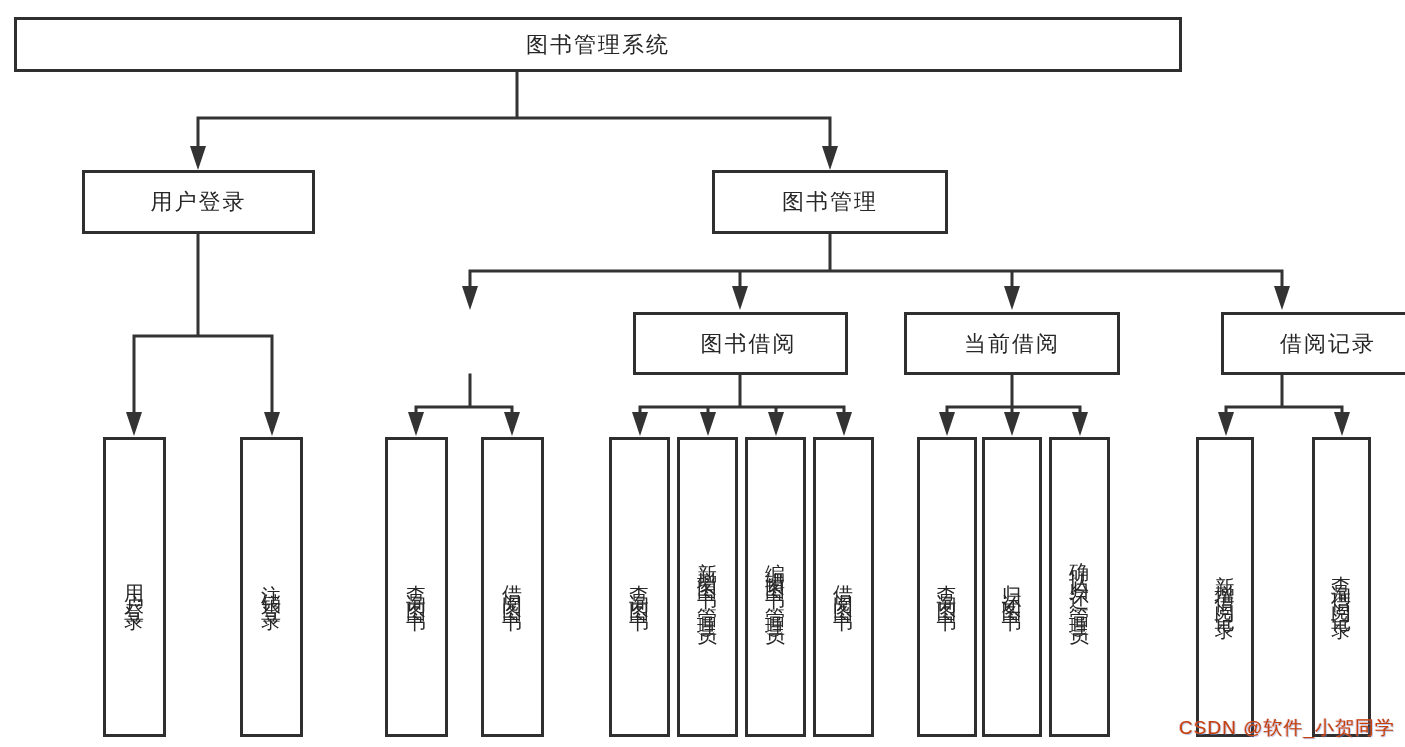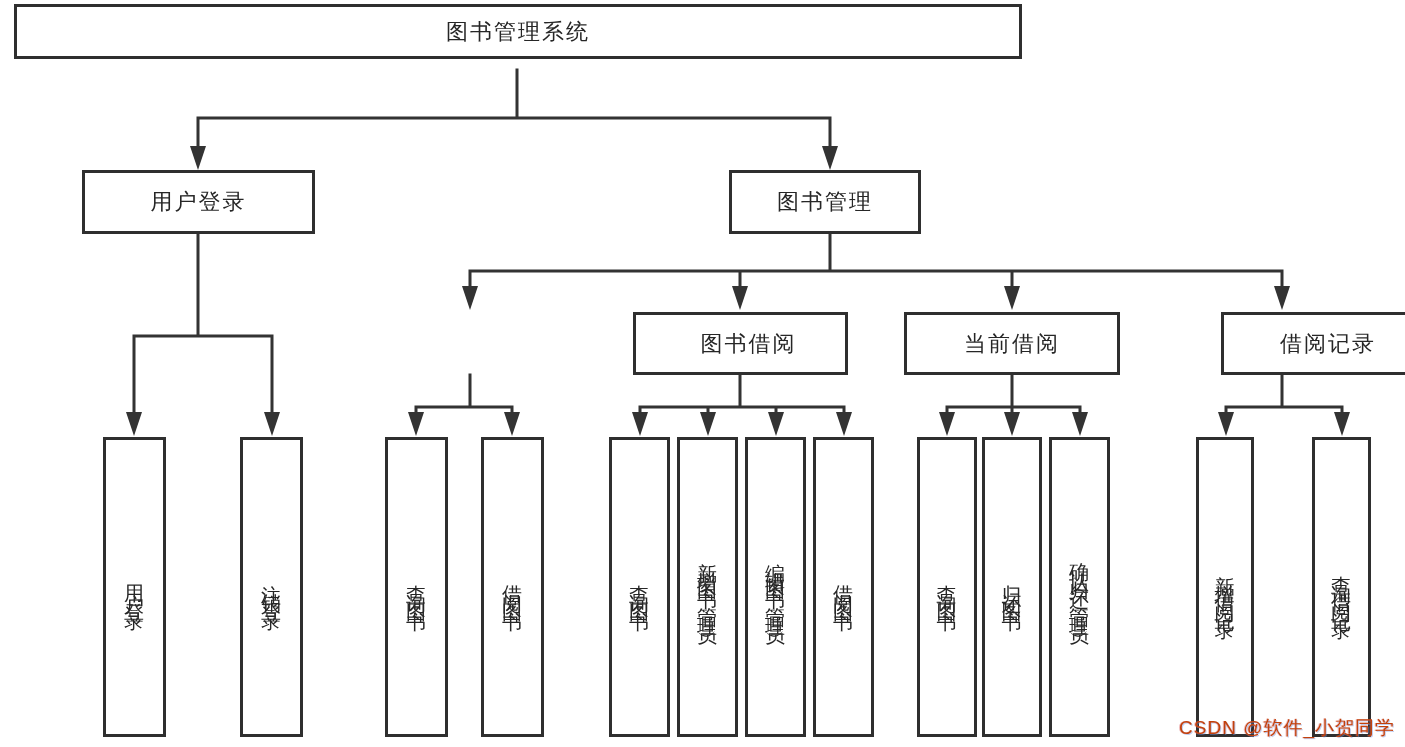--- a/index.html
+++ b/index.html
@@ -72,24 +72,24 @@
              M462,286 L478,286 L470,310 Z  M732,286 L748,286 L740,310 Z
              M1004,286 L1020,286 L1012,310 Z  M1274,286 L1290,286 L1282,310 Z
              M408,412 L424,412 L416,436 Z  M504,412 L520,412 L512,436 Z
              M632,412 L648,412 L640,436 Z  M700,412 L716,412 L708,436 Z
              M768,412 L784,412 L776,436 Z  M836,412 L852,412 L844,436 Z
              M939,412 L955,412 L947,436 Z  M1004,412 L1020,412 L1012,436 Z
              M1072,412 L1088,412 L1080,436 Z
              M1218,412 L1234,412 L1226,436 Z  M1334,412 L1350,412 L1342,436 Z" fill="#333333" stroke="none"></path>
   </svg>
 
-  <div class="box hbox" style="left:14px; top:4px; width:1008px; height:55px;">图书管理系统</div>
+  <div class="box hbox" style="left:14px; top:17px; width:1168px; height:55px;">图书管理系统</div>
 
   <div class="box hbox" style="left:82px; top:170px; width:233px; height:64px;">用户登录</div>
-  <div class="box hbox" style="left:712px; top:170px; width:192px; height:64px;margin-left:17px;">图书管理</div>
+  <div class="box hbox" style="left:712px; top:170px; width:236px; height:64px;">图书管理</div>
 
   <div class="box hbox" style="left:633px; top:312px; width:215px; height:63px;padding-left:16px;">图书借阅</div>
   <div class="box hbox" style="left:904px; top:312px; width:216px; height:63px;font-family:Liberation Mono, monospace;">当前借阅</div>
   <div class="box hbox" style="left:1221px; top:312px; width:214px; height:63px;text-align:center;">借阅记录</div>
 
   <div class="box vbox" style="left:103px; top:437px; width:63px; height:300px;">用户登录</div>
   <div class="box vbox" style="left:240px; top:437px; width:63px; height:300px;">注销登录</div>
 
   <div class="box vbox" style="left:385px; top:437px; width:63px; height:300px;">查询图书</div>
   <div class="box vbox" style="left:481px; top:437px; width:63px; height:300px;">借阅图书</div>

